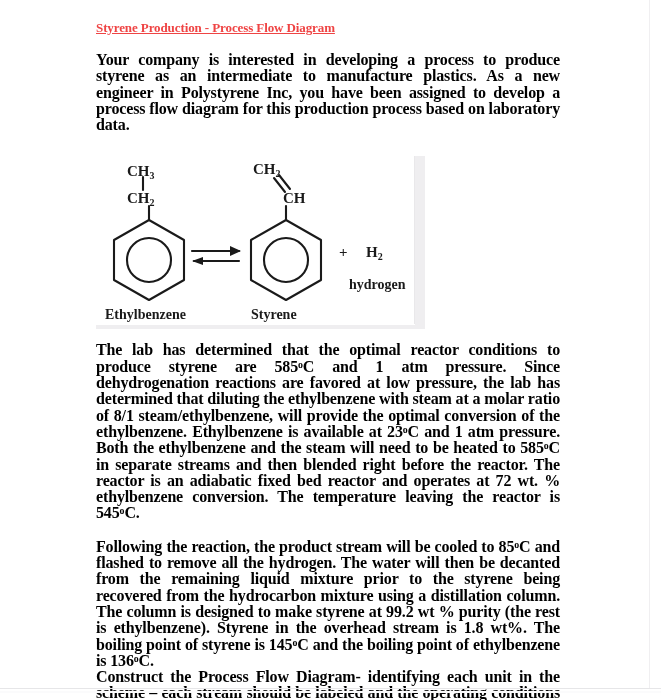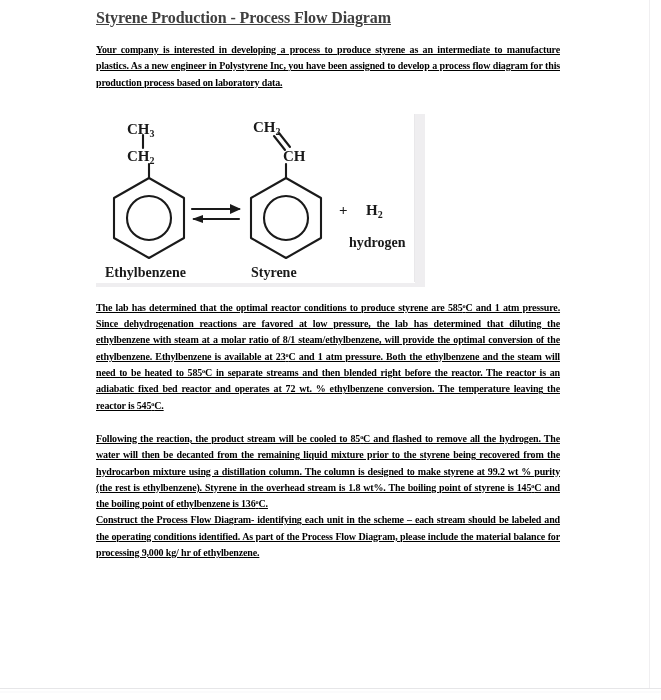--- a/index.html
+++ b/index.html
@@ -53,39 +53,38 @@
 
   .content {
     position: absolute;
     left: 96px;
     top: 0;
     width: 464px;
   }
 
   .doc-title {
     font-family: "Liberation Serif", "DejaVu Serif", serif;
-    font-size: 16px;
+    font-size: 13px;
     font-weight: bold;
-    color: #404040;
+    color: #ef4444;
     text-decoration: underline;
     line-height: 17px;
     margin: 0;
-    padding-top: 9px;
+    padding-top: 19px;
     letter-spacing: -0.1px;
   }
 
   p.para {
     margin: 0;
-    font-size: 10px;
+    font-size: 16px;
     line-height: 16.3px;
     text-align: justify;
     font-weight: bold;
     letter-spacing: -0.15px;
     word-spacing: 0px;
-    text-decoration: underline;
   }
   .gap-2 { height: 16px; }
   .gap-3 { height: 17px; }
   .gap-4 { height: 18px; }
 
   .figure-wrap {
     position: relative;
     width: 329px;
     margin-top: 6px;
   }

